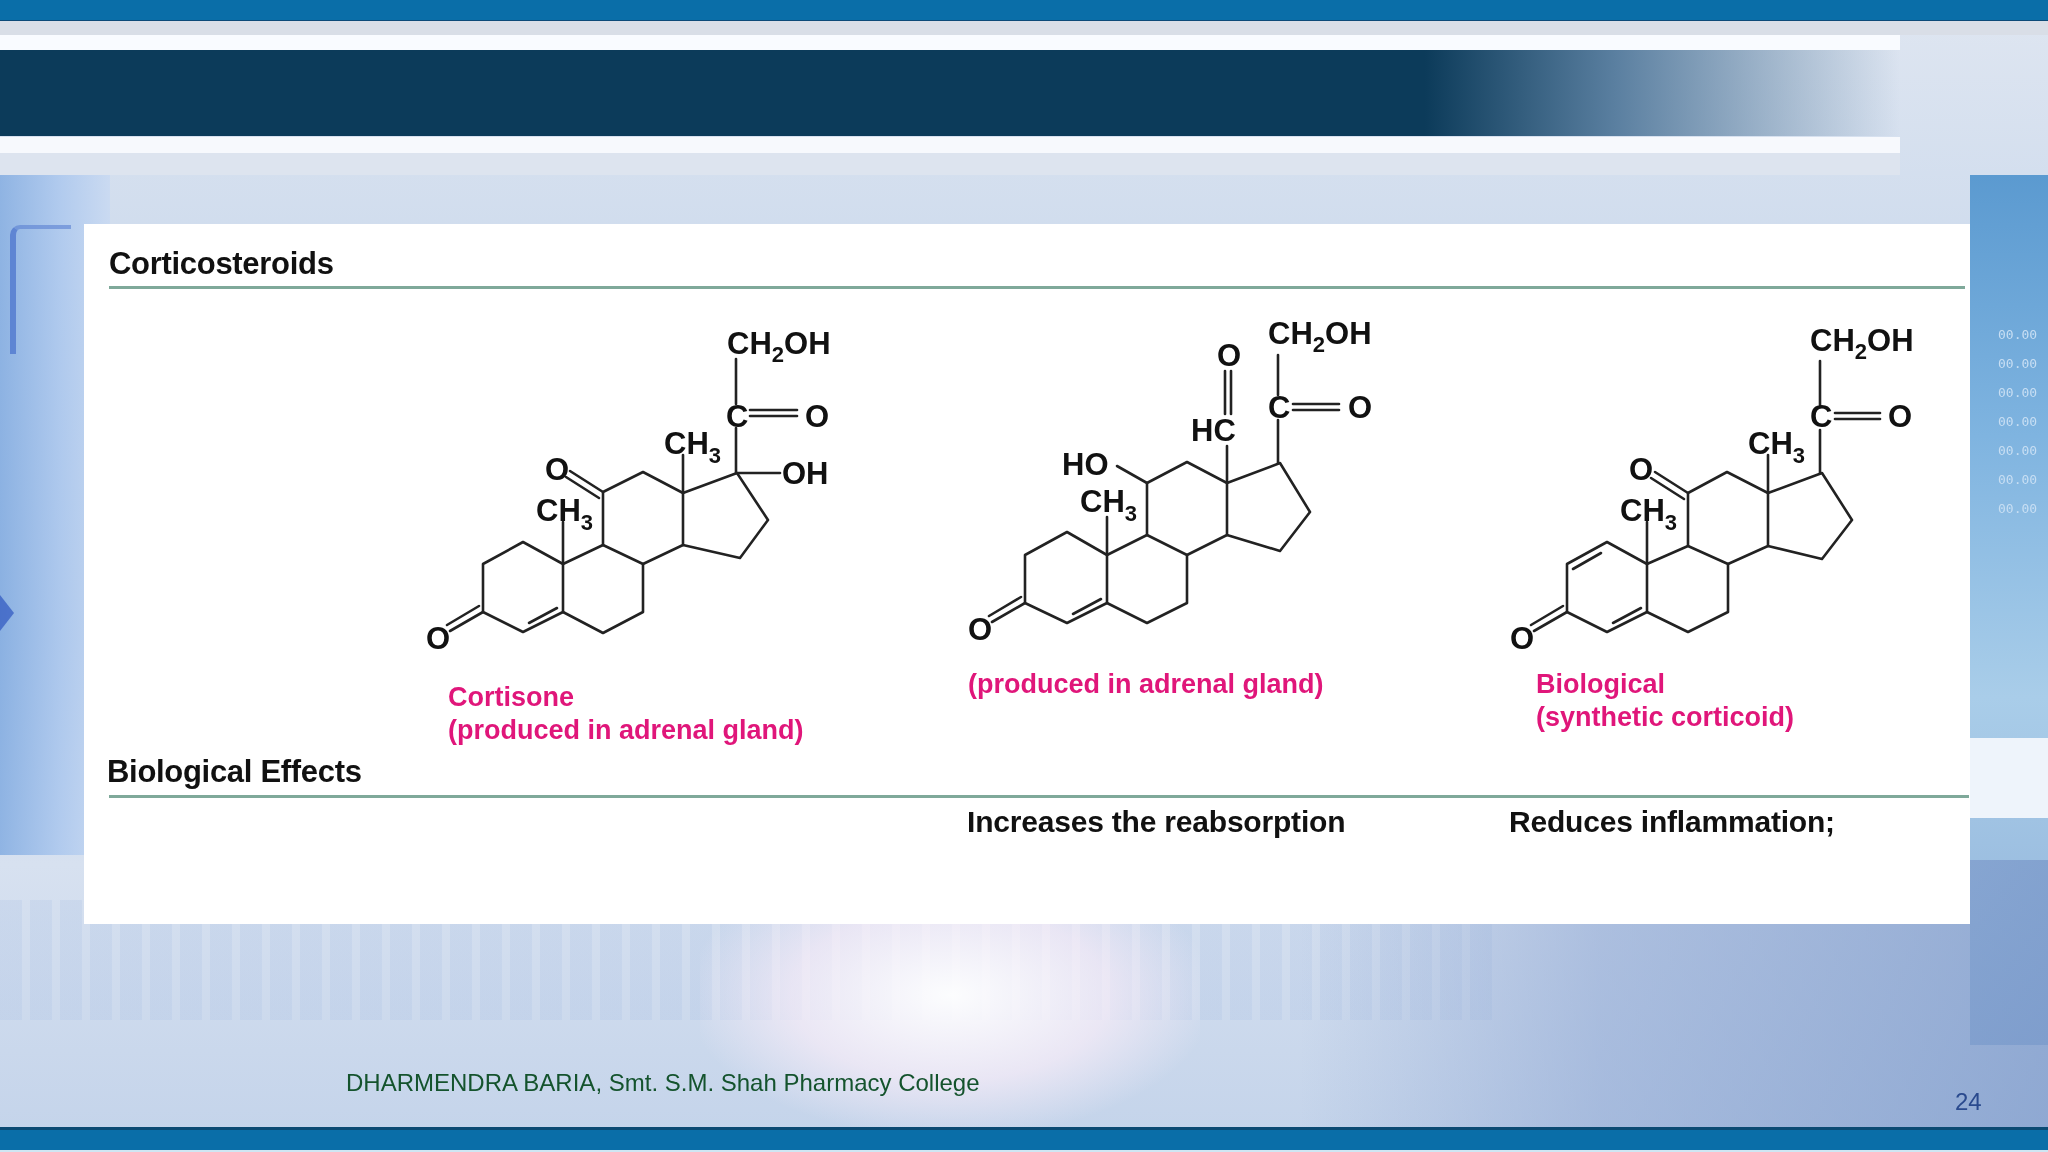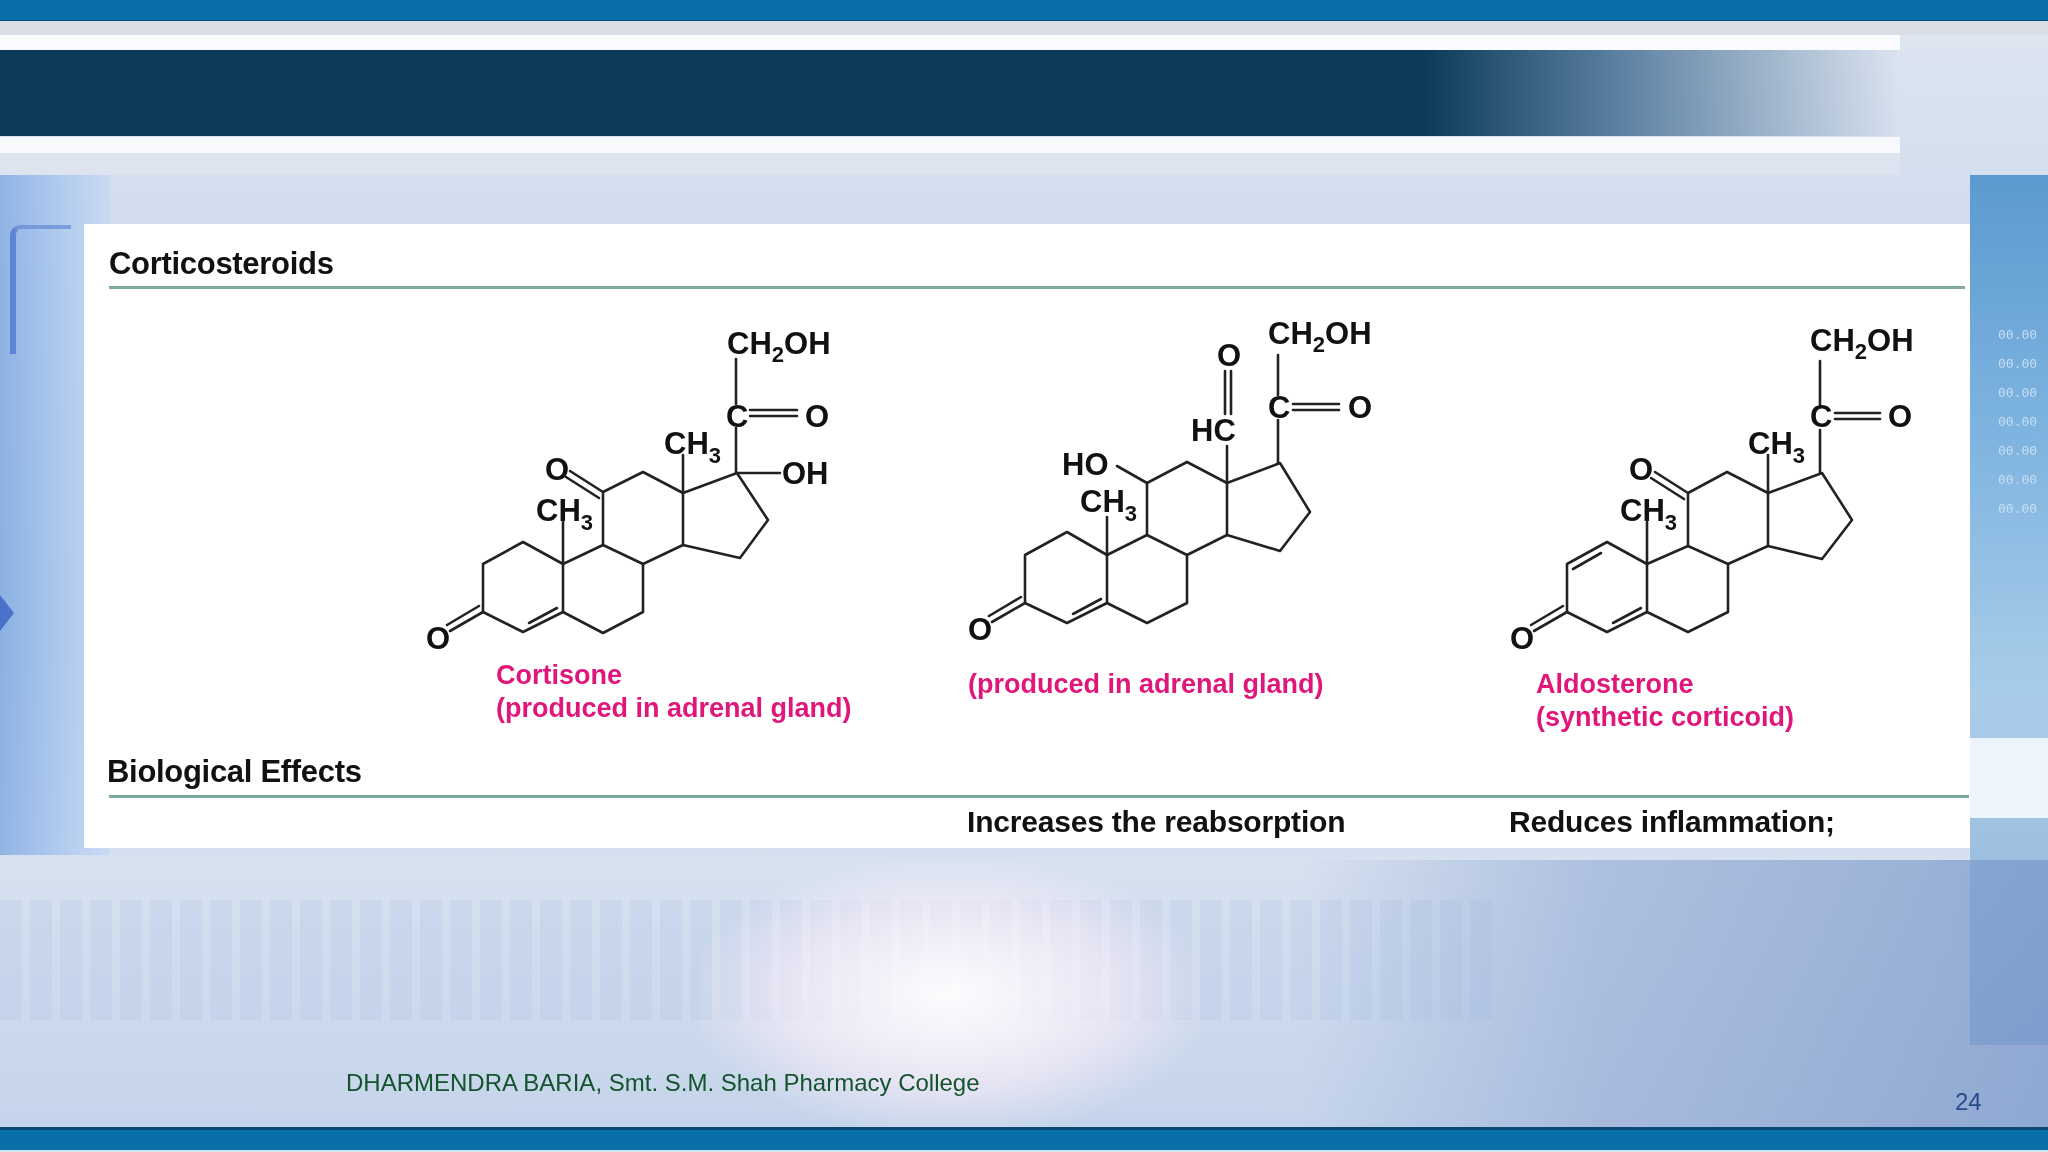--- a/index.html
+++ b/index.html
@@ -55,21 +55,21 @@
   .top-band-gray { position:absolute; left:0; top:21px; width:2048px; height:14px; background:#d9dee7; }
   .top-band-white { position:absolute; left:0; top:35px; width:1900px; height:15px; background:#f9fbff; }
   .title-bar {
     position:absolute; left:0; top:50px; width:1900px; height:86px;
     background: linear-gradient(90deg, #0c3b5a 0%, #0c3b5a 75%, #5a7fa0 85%, rgba(230,236,245,0) 100%);
   }
   .under-band-white { position:absolute; left:0; top:137px; width:1900px; height:16px; background:#f7f9fd; }
   .under-band-light { position:absolute; left:0; top:153px; width:1900px; height:22px; background:#dde4ef; }
 
   .panel {
-    position:absolute; left:84px; top:224px; width:1886px; height:624px;
+    position:absolute; left:84px; top:224px; width:1886px; height:700px;
     background:#ffffff; overflow:hidden;
   }
   .section-title {
     position:absolute; font-weight:bold; color:#111; font-size:31px; letter-spacing:-0.3px;
   }
   .rule { position:absolute; height:3px; background:#7fa99a; }
   .mol { position:absolute; left:0; top:0; width:1886px; height:624px; }
   .mol text { font-family:"Liberation Sans", sans-serif; font-weight:bold; fill:#111; font-size:31px; }
   .mol .sub { font-size:22px; }
   .mol line, .mol polyline, .mol polygon { stroke:#222; stroke-width:2.6; fill:none; stroke-linecap:round; stroke-linejoin:round; }
@@ -241,29 +241,29 @@
       <text x="1726" y="127"><tspan>CH</tspan><tspan class="sub" dy="8">2</tspan><tspan dy="-8">OH</tspan></text>
       <text x="1726" y="203">C</text>
       <text x="1804" y="203">O</text>
       <text x="1664" y="230"><tspan>CH</tspan><tspan class="sub" dy="9">3</tspan></text>
       <text x="1545" y="256">O</text>
       <text x="1536" y="297"><tspan>CH</tspan><tspan class="sub" dy="9">3</tspan></text>
       <text x="1426" y="425">O</text>
     </g>
   </svg>
 
-  <div class="caption" style="left:364px; top:435px;margin-left:48px;">
+  <div class="caption" style="left:364px; top:457px;">
     <div>Cortisone</div>
     <div>(produced in adrenal gland)</div>
   </div>
   <div class="caption" style="left:884px; top:444px;">
     <div>(produced in adrenal gland)</div>
   </div>
   <div class="caption" style="left:1452px; top:444px;">
-    <div>Aldosterone</div>
+    <div>Biological</div>
     <div>(synthetic corticoid)</div>
   </div>
 
   <div class="section-title" style="left:23px; top:530px;">Biological Effects</div>
   <div class="rule" style="left:25px; top:571px; width:1860px;"></div>
 
   <div class="effect" style="left:883px;">Increases the reabsorption</div>
   <div class="effect" style="left:1425px;">Reduces inflammation;</div>
 </div>
 

